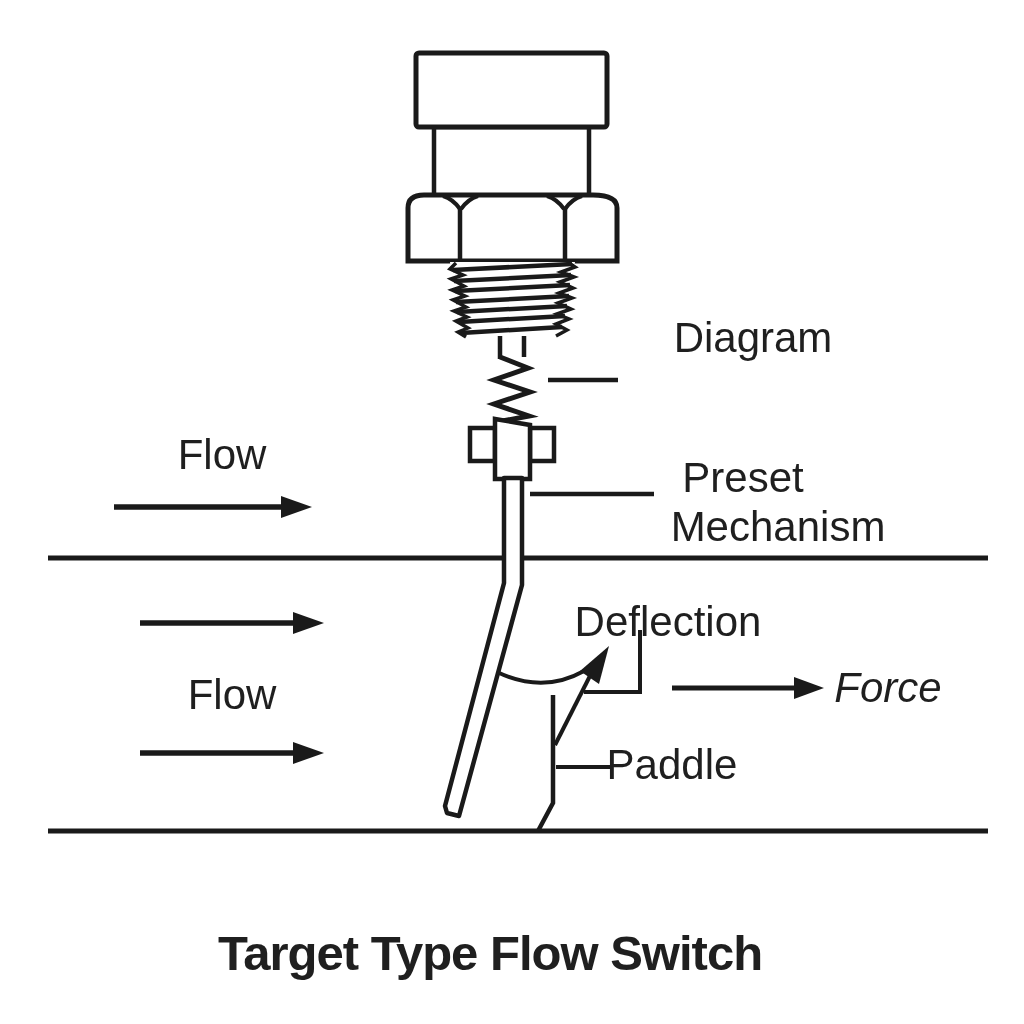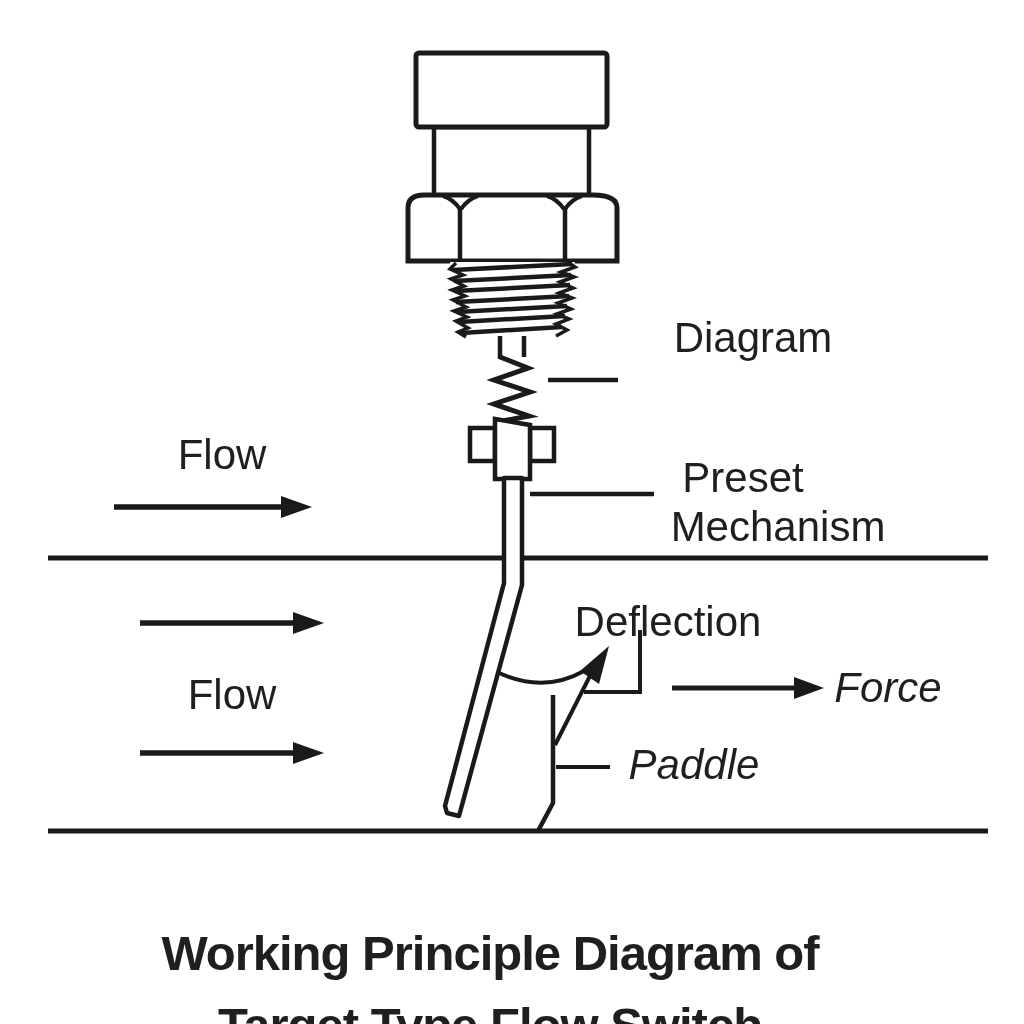--- a/index.html
+++ b/index.html
@@ -128,20 +128,19 @@
   <div class="lbl" style="left:222px;top:430px;">Flow</div>
   <div class="lbl" style="left:232px;top:670px;">Flow</div>
 
   <div class="lbl" style="left:753px;top:313px;">Diagram</div>
 
   <div class="lbl" style="left:743px;top:453px;">Preset</div>
   <div class="lbl" style="left:778px;top:502px;">Mechanism</div>
 
   <div class="lbl" style="left:668px;top:585px;margin-top:12px;">Deflection</div>
   <div class="lbl" style="left:888px;top:663px;font-style:italic;">Force</div>
-  <div class="lbl" style="left:694px;top:740px;font-style:italic;">Paddle</div>
+  <div class="lbl" style="left:672px;top:740px;">Paddle</div>
 
   <div class="title">
-    <div>Working Principle Diagram of</div>
     <div>Target Type Flow Switch</div>
   </div>
 
 </div>
 
 </body></html>

